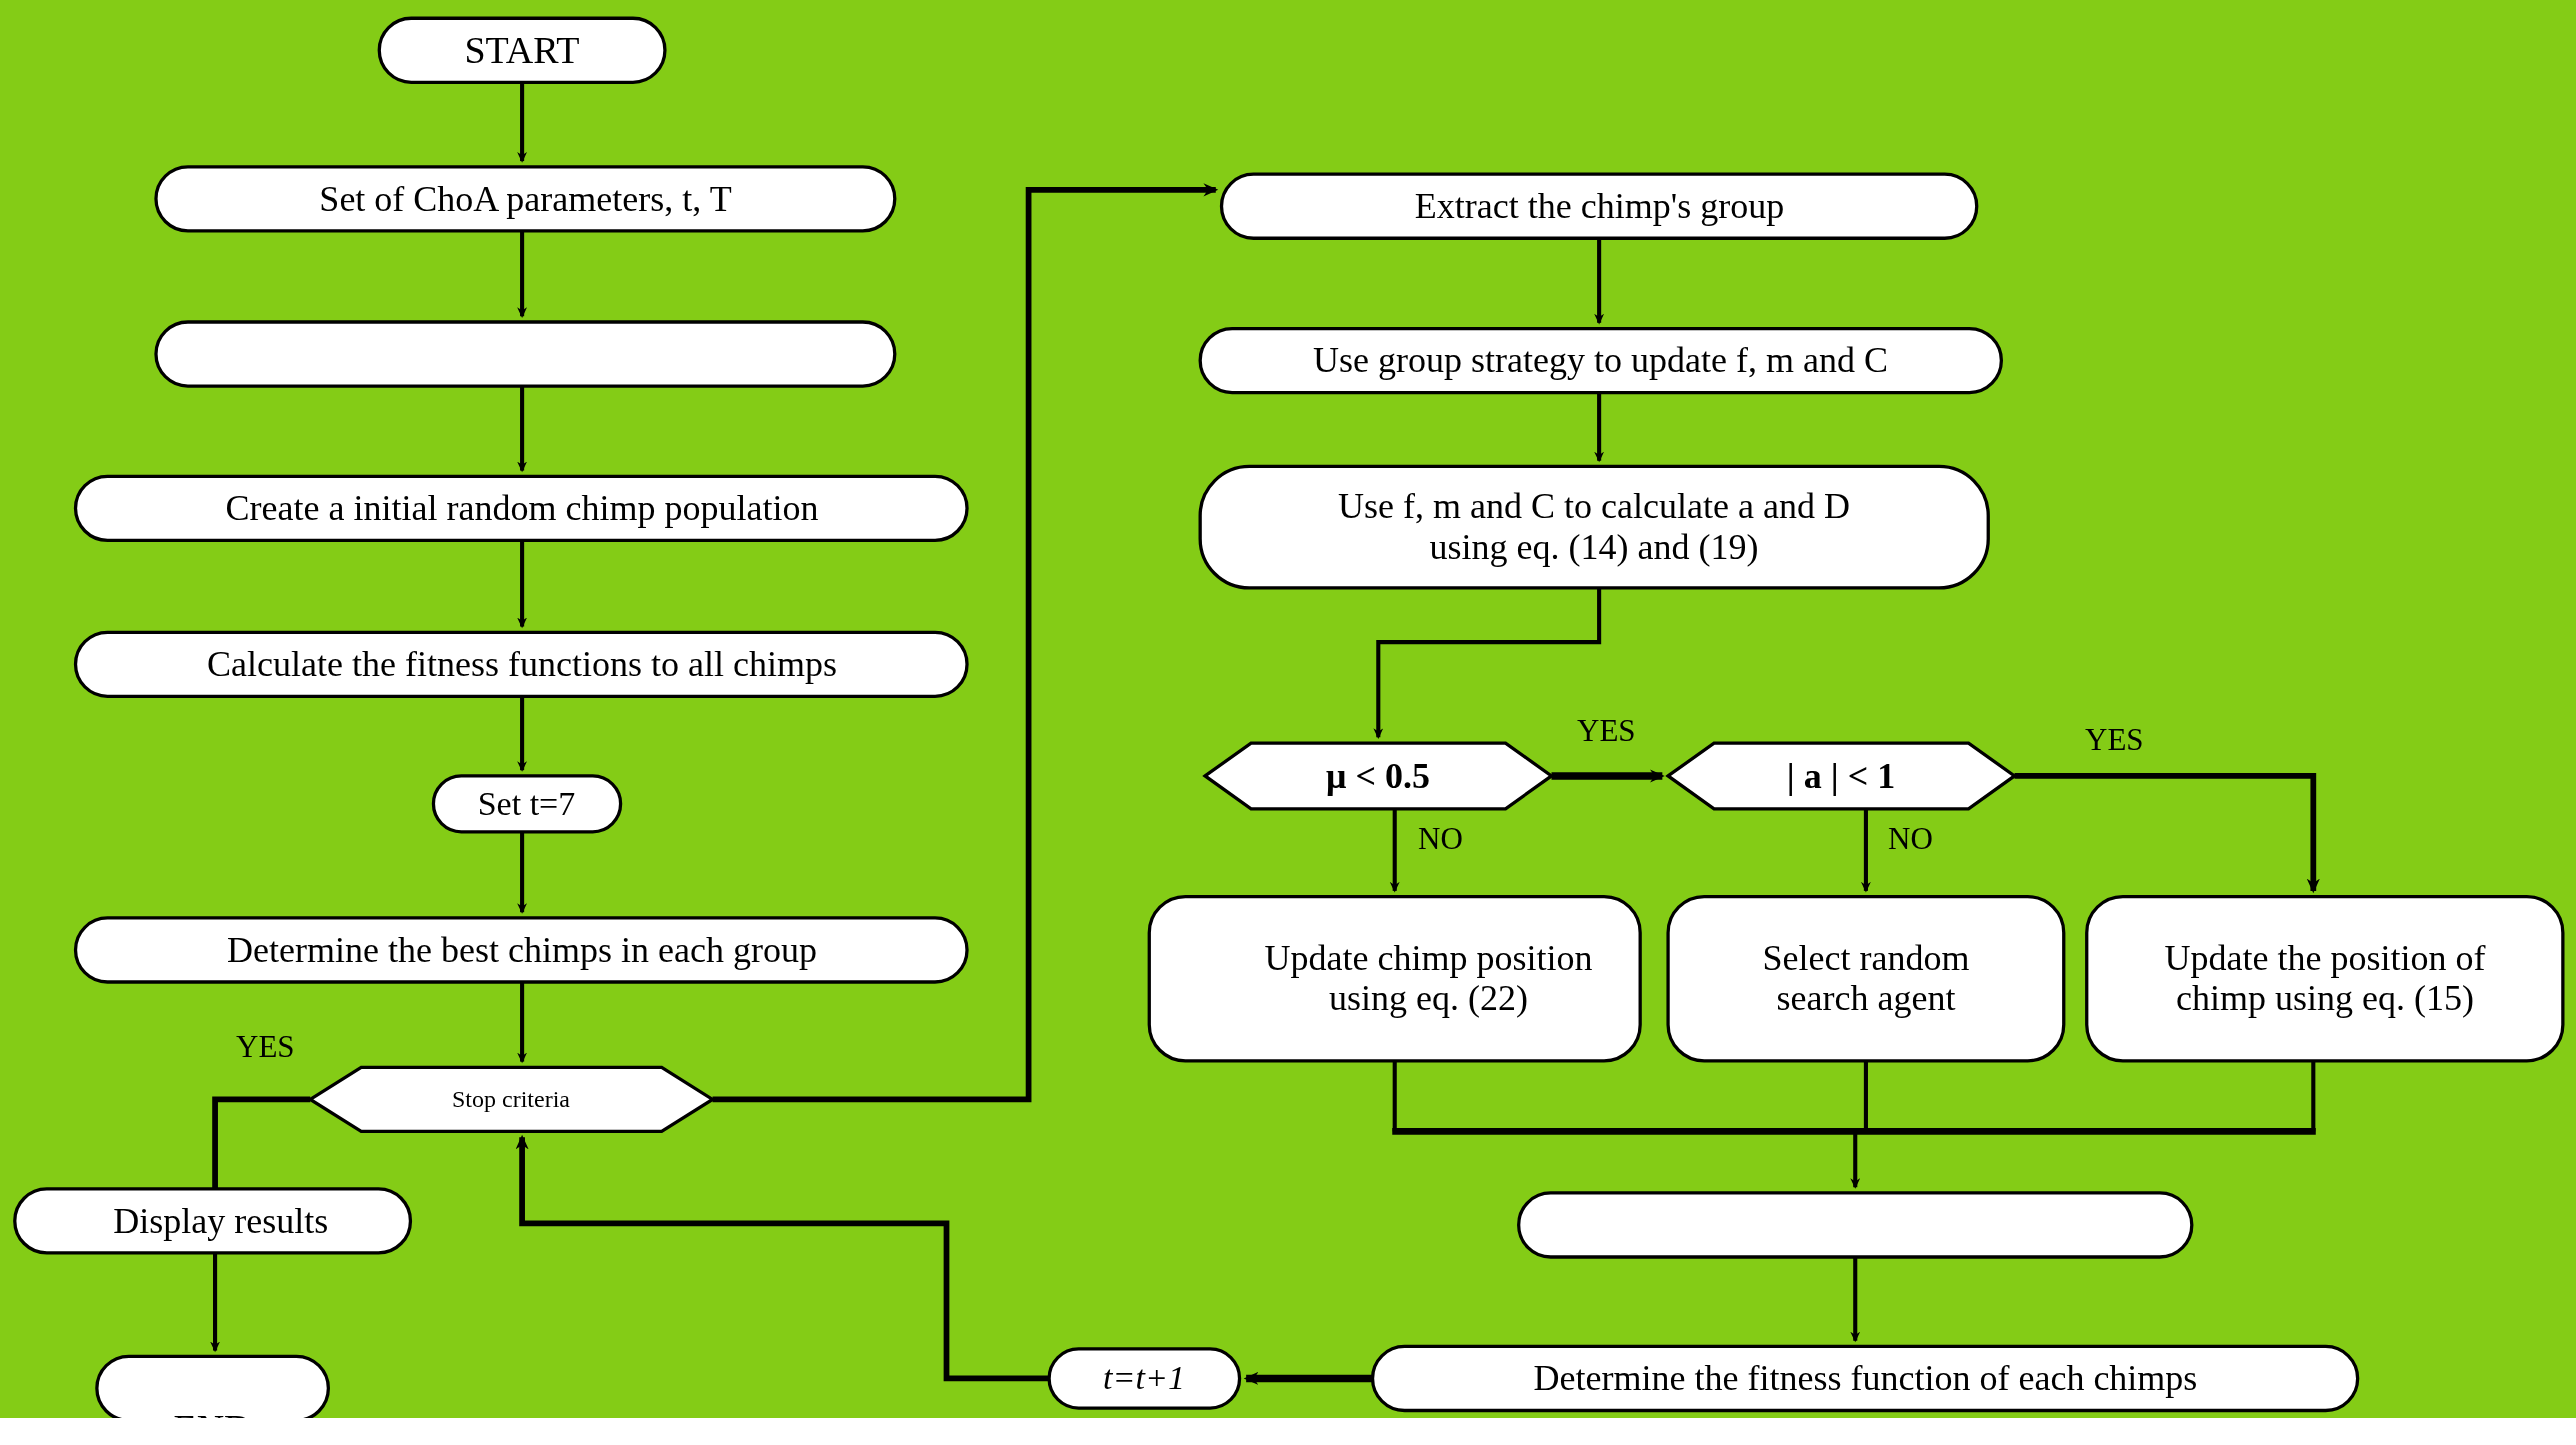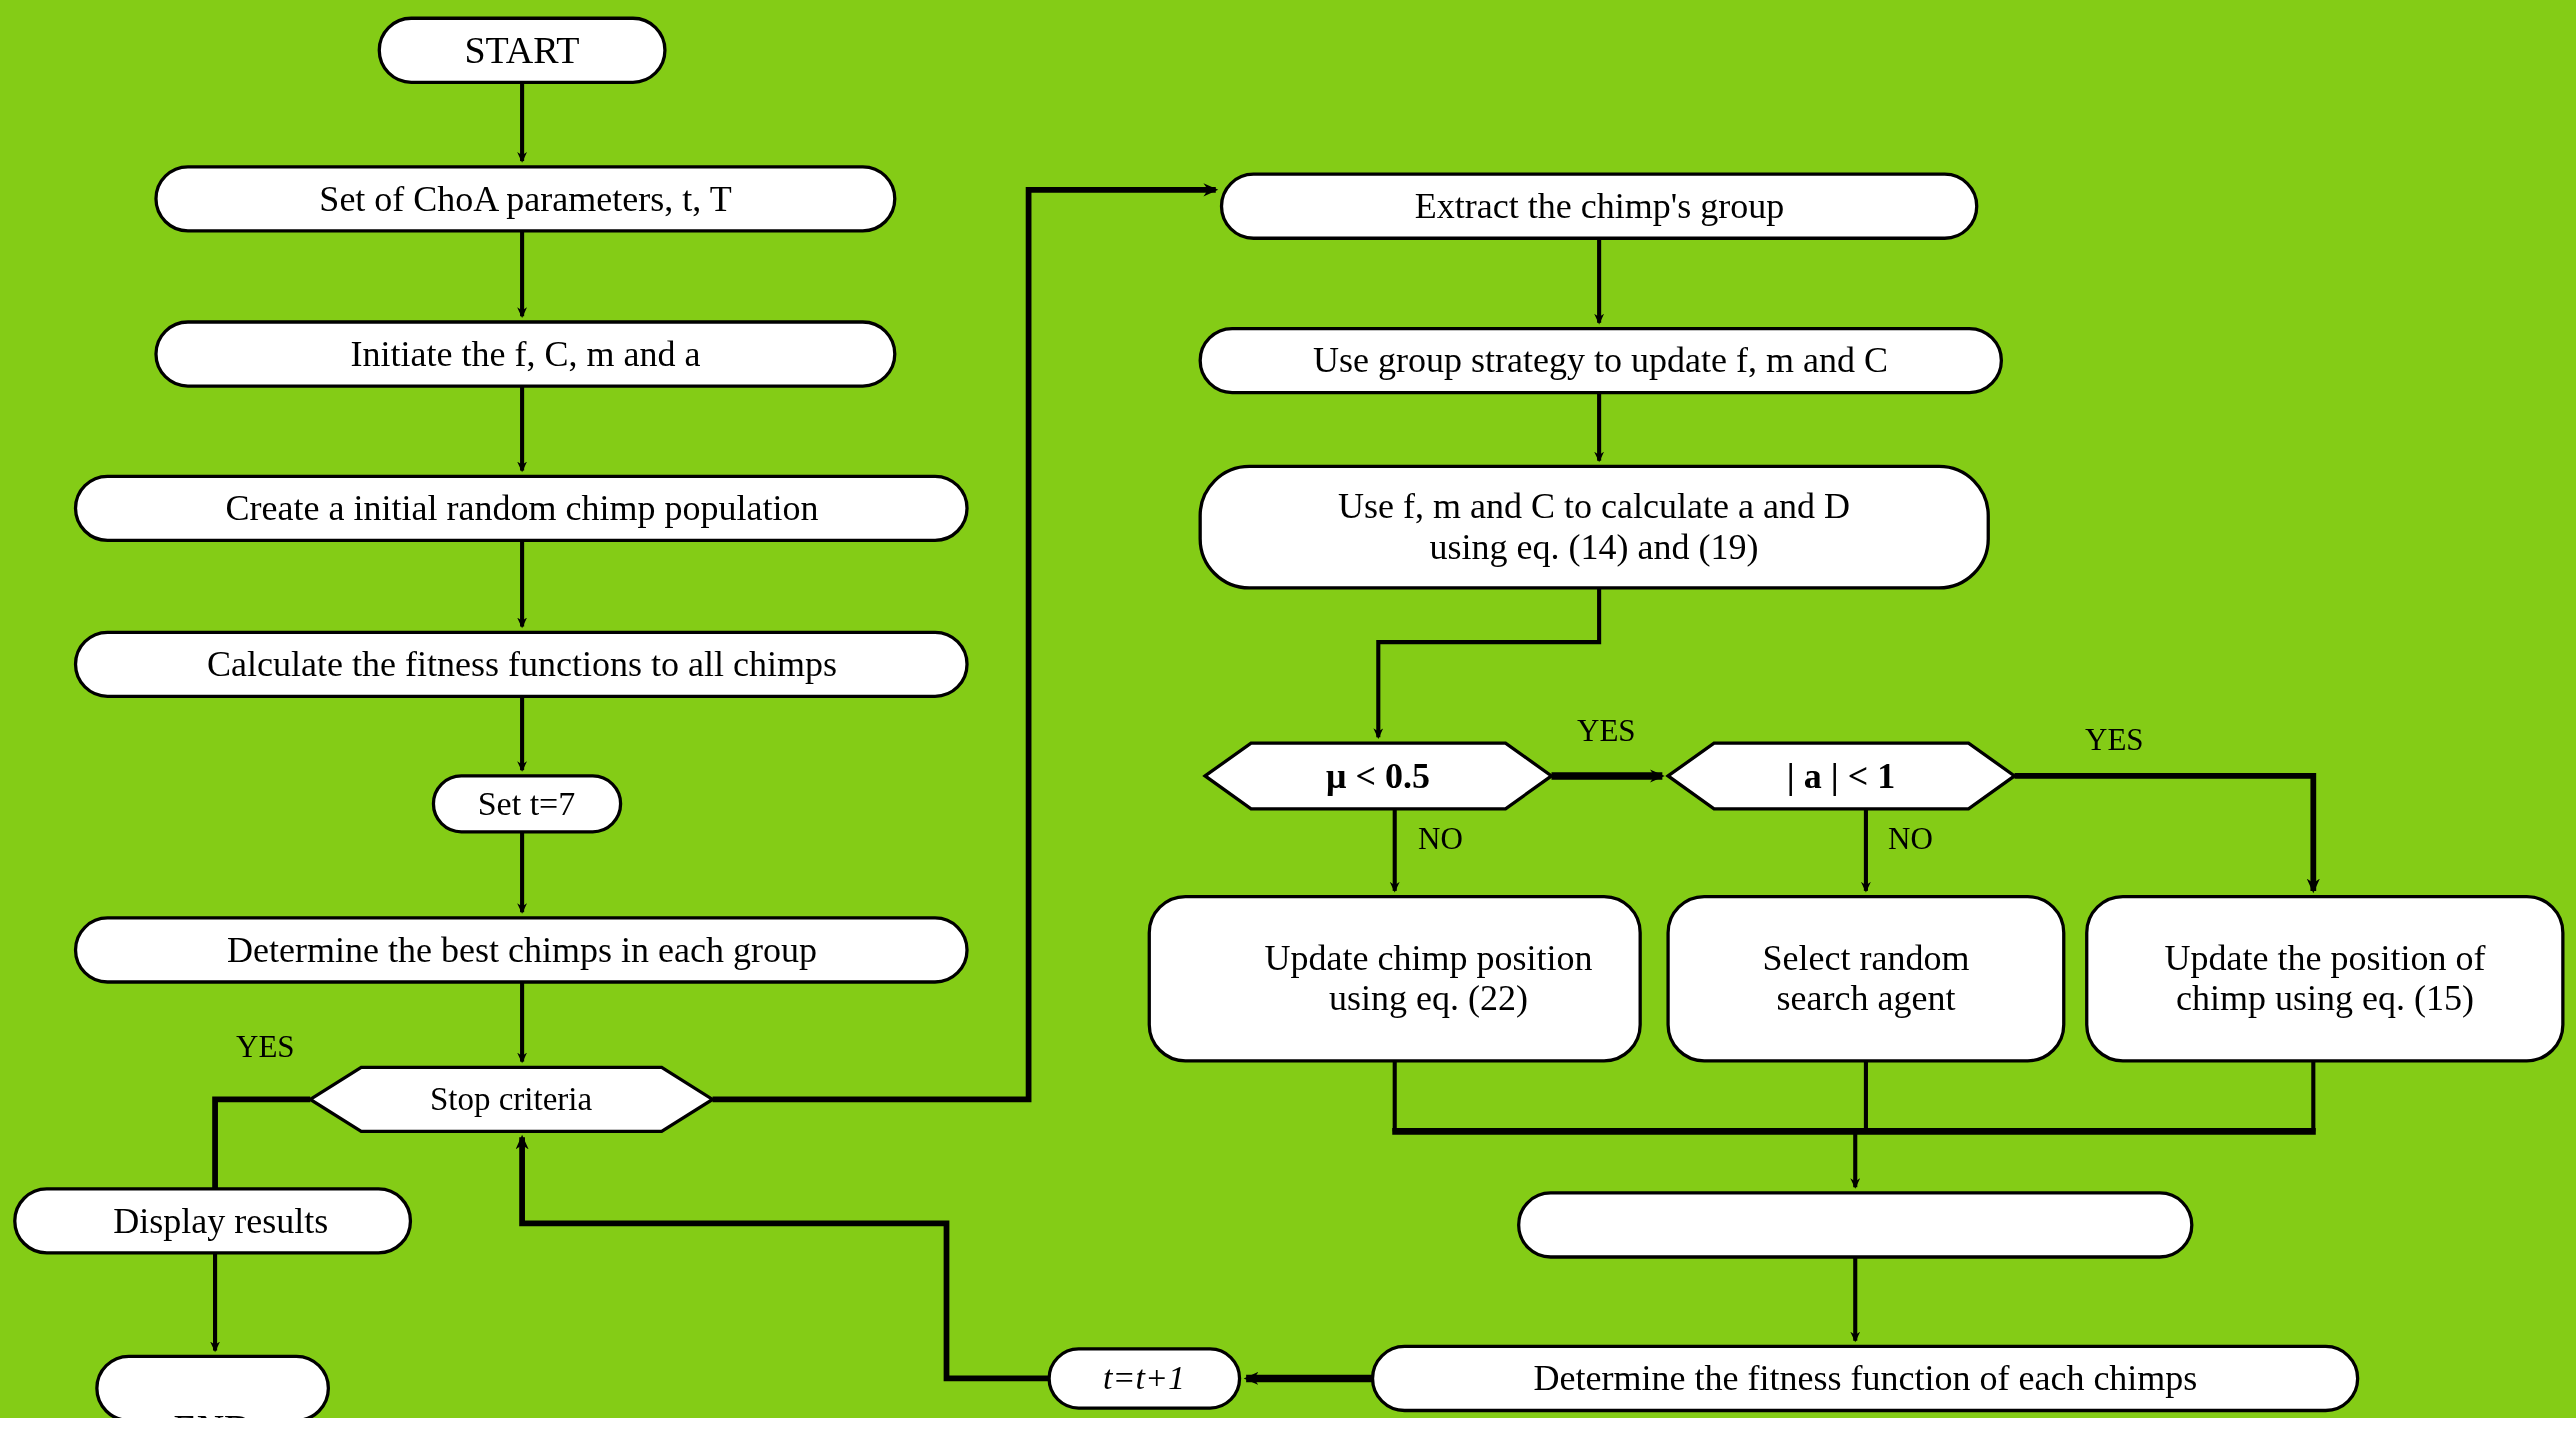--- a/index.html
+++ b/index.html
@@ -126,31 +126,30 @@
       <path d="M 1672,1679 L 1518,1679" stroke-width="9" marker-end="url(#arrowbig)"></path>
 
       <path d="M 1278,1679 L 1153,1679 L 1153,1490 L 636,1490 L 636,1385" stroke-width="7" marker-end="url(#arrowbig)"></path>
     </g>
   </svg>
 
   <div class="node-label" style="left:379px; top:18px; width:286px; height:64px; font-size:38px;">START</div>
 
   <div class="node-label" style="left:156px; top:167px; width:739px; height:64px; font-size:36px;">Set of ChoA parameters, t, T</div>
 
-  <div class="node-label" style="left:156px; top:322px; width:739px; height:64px; font-size:36px;">Initiate the f, C, m and  a</div>
 
   <div class="node-label" style="left:76px; top:476px; width:892px; height:64px; font-size:36px;">Create a initial random chimp population</div>
 
   <div class="node-label" style="left:76px; top:632px; width:892px; height:64px; font-size:36px;">Calculate the fitness functions to all chimps</div>
 
   <div class="node-label" style="left:433px; top:776px; width:187px; height:56px; font-size:34px;">Set t=7</div>
 
   <div class="node-label" style="left:76px; top:918px; width:892px; height:64px; font-size:36px;">Determine the best chimps in each group</div>
 
-  <div class="node-label" style="left:310px; top:1067px; width:402px; height:64px; font-size:33px;">Stop criteria</div>
+  <div class="node-label" style="left:310px; top:1067px; width:402px; height:64px; font-size:24px;">Stop criteria</div>
 
   <div class="node-label" style="left:14.8px; top:1189px; width:396px; height:64px; font-size:36px;padding-left:8px;">Display results</div>
 
   <div class="node-label" style="left:97px; top:1396px; width:231px; height:64px; font-size:38px;">END</div>
 
   <div class="node-label" style="left:1222px; top:174px; width:755px; height:64px; font-size:36px;">Extract the chimp's group</div>
 
   <div class="node-label" style="left:1200px; top:328px; width:801px; height:64px; font-size:36px;">Use group strategy to update f, m and C</div>
 
   <div class="node-label" style="left:1200px; top:466px; width:788px; height:121px; font-size:36px;">Use f, m and C to calculate a and D

